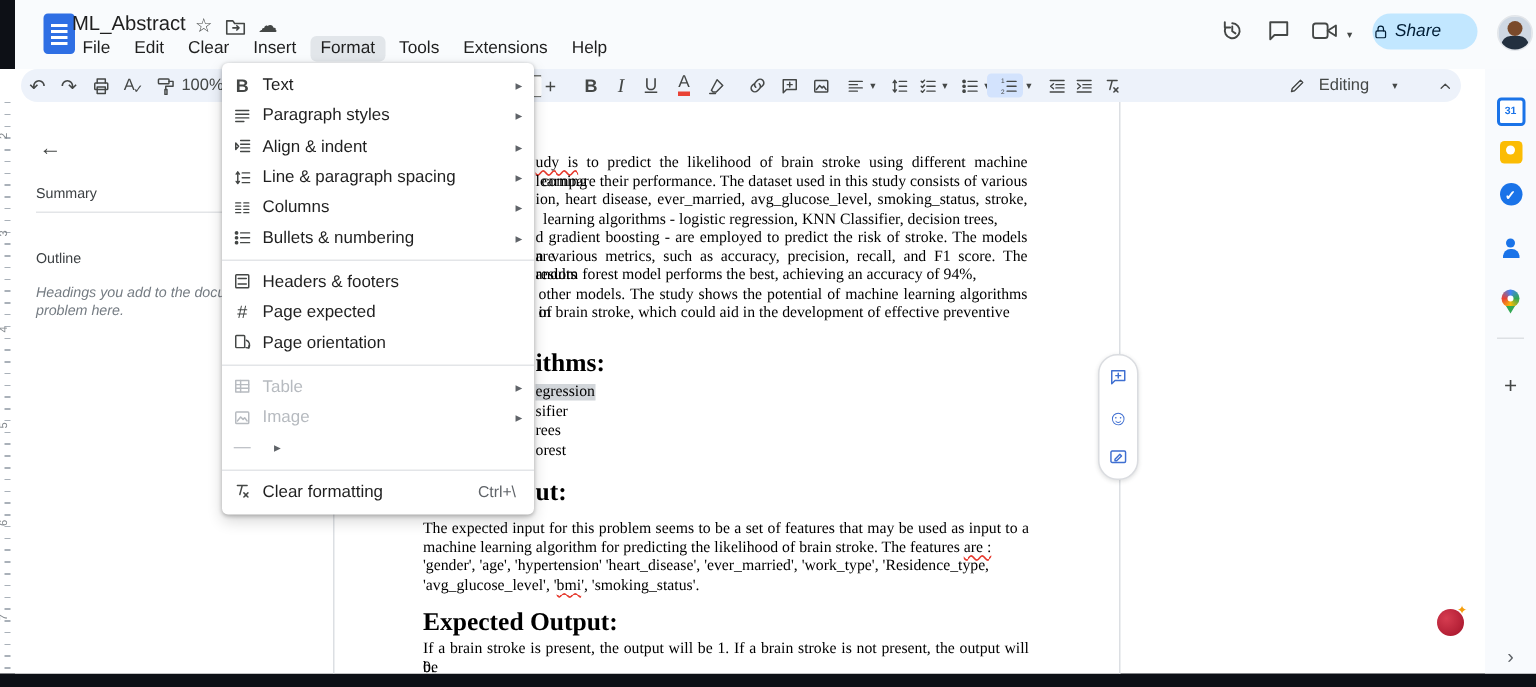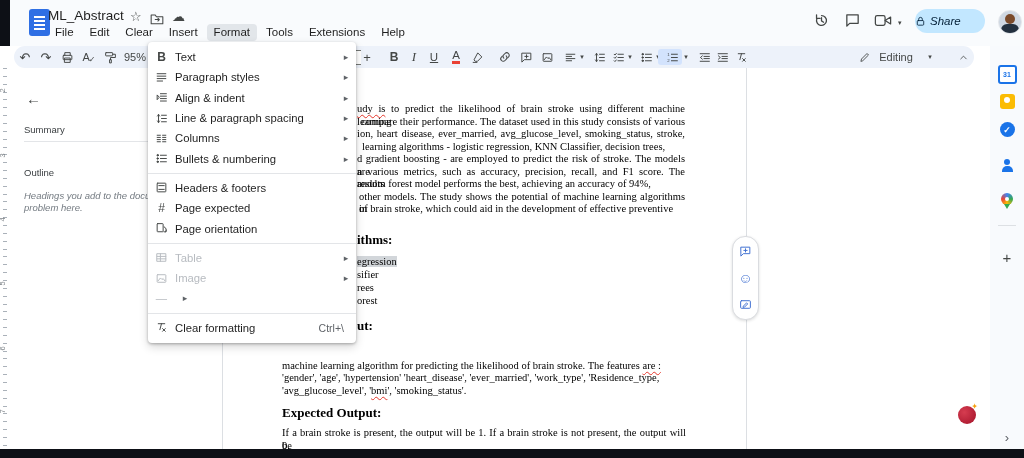--- a/index.html
+++ b/index.html
@@ -48,21 +48,21 @@
   .vnum{left:0px;font-size:7.5px;color:#80868b;transform:rotate(-90deg);}
   .indent-marker{left:676px;top:70px;width:0;height:0;border-left:4px solid transparent;
       border-right:4px solid transparent;border-top:5px solid #4285f4;}
   .sb-h{font-size:9.5px;color:#3c4043;}
   
   .page{left:222px;top:68px;width:523px;height:381px;background:#fff;
       border-left:1px solid #dcdfe3;border-right:1px solid #dcdfe3;}
   .dline{position:absolute;font-family:"Liberation Serif",serif;font-size:10.5px;color:#000;line-height:12.5px;white-space:nowrap;}
   .dwrap{white-space:normal;}
   .just{text-align:justify;text-align-last:justify;white-space:normal;}
-  .dhead{position:absolute;font-family:"Liberation Serif",serif;font-weight:bold;font-size:13px;color:#000;}
+  .dhead{position:absolute;font-family:"Liberation Serif",serif;font-weight:bold;font-size:17px;color:#000;}
   .sq{text-decoration:underline;text-decoration-style:wavy;text-decoration-color:#e5372b;
       text-decoration-thickness:1px;text-underline-offset:2px;}
   .hl{background:#d2d6da;}
   
   .fmenu{left:148px;top:42px;width:208px;background:#fff;border-radius:4px;z-index:50;
       box-shadow:0 1px 3px rgba(0,0,0,.28),0 4px 10px rgba(0,0,0,.16);padding:5px 0;}
   .fitem{height:20.3px;display:flex;align-items:center;font-size:11.3px;color:#1f1f1f;}
   .fitem .fic{width:27px;display:flex;justify-content:center;color:#444746;}
   .fitem .flab{flex:1;}
   .fitem .farr{width:20px;color:#5f6368;font-size:9px;text-align:center;}
@@ -170,21 +170,21 @@
     <span>A</span>
       <span style="font-size:8px;margin-left:-1px;margin-top:4px;">✓</span>
   </span>
   <span class="tb" style="left:87px;width:18px;">
     <svg class="ln" width="13" height="13" viewBox="0 0 24 24">
         <rect x="3" y="3" width="13" height="6" rx="1"></rect>
         <path d="M16 6h5v6h-9v4"></path>
         <rect x="11" y="16" width="2.5" height="6"></rect>
       </svg>
   </span>
-  <span class="tb tb-txt" style="left:106px;width:30px;">95%</span>
+  <span class="tb tb-txt" style="left:106px;width:30px;">100%</span>
 
   <span class="abs size-sliver"></span>
   <span class="tb tb-txt" style="left:345px;width:16px;font-size:13px;">+</span>
 
   <span class="tb tb-txt bold-b" style="left:372px;width:16px;">B</span>
   <span class="tb tb-txt ital-i" style="left:392px;width:16px;">I</span>
   <span class="tb tb-txt und-u" style="left:412px;width:16px;">U</span>
   <span class="tb" style="left:434px;width:16px;">
     <span class="color-a tb-txt">A</span>
   </span>
@@ -322,20 +322,21 @@
 
   <div class="dhead" style="left:134px;top:164px;">ithms:</div>
 
   <div class="dline" style="left:134px;top:188px;"><span class="hl">egression</span></div>
   <div class="dline" style="left:134px;top:201px;">sifier</div>
   <div class="dline" style="left:134px;top:214px;">rees</div>
   <div class="dline" style="left:134px;top:227px;text-align:right;">orest</div>
 
   <div class="dhead" style="left:134px;top:250px;">ut:</div>
 
+  <div class="dline just" style="left:59px;top:279px;width:404px;">The expected input for this problem seems to be a set of features that may be used as input to a</div>
   <div class="dline dwrap" style="left:59px;top:291.5px;width:404px;"><span>machine learning algorithm for predicting the likelihood of brain stroke. The features </span><span class="sq">are :</span></div>
   <div class="dline" style="left:59px;top:304px;">'gender', 'age', 'hypertension' 'heart_disease', 'ever_married', 'work_type', 'Residence_type,</div>
   <div class="dline dwrap" style="left:59px;top:316.5px;width:404px;"><span>'avg_glucose_level', '</span><span class="sq">bmi</span><span>', 'smoking_status'.</span></div>
 
   <div class="dhead" style="left:59px;top:337px;">Expected Output:</div>
 
   <div class="dline just" style="left:59px;top:359px;width:404px;">If a brain stroke is present, the output will be 1. If a brain stroke is not present, the output will be</div>
   <div class="dline" style="left:59px;top:371.5px;">0.</div>
 </div>
 

